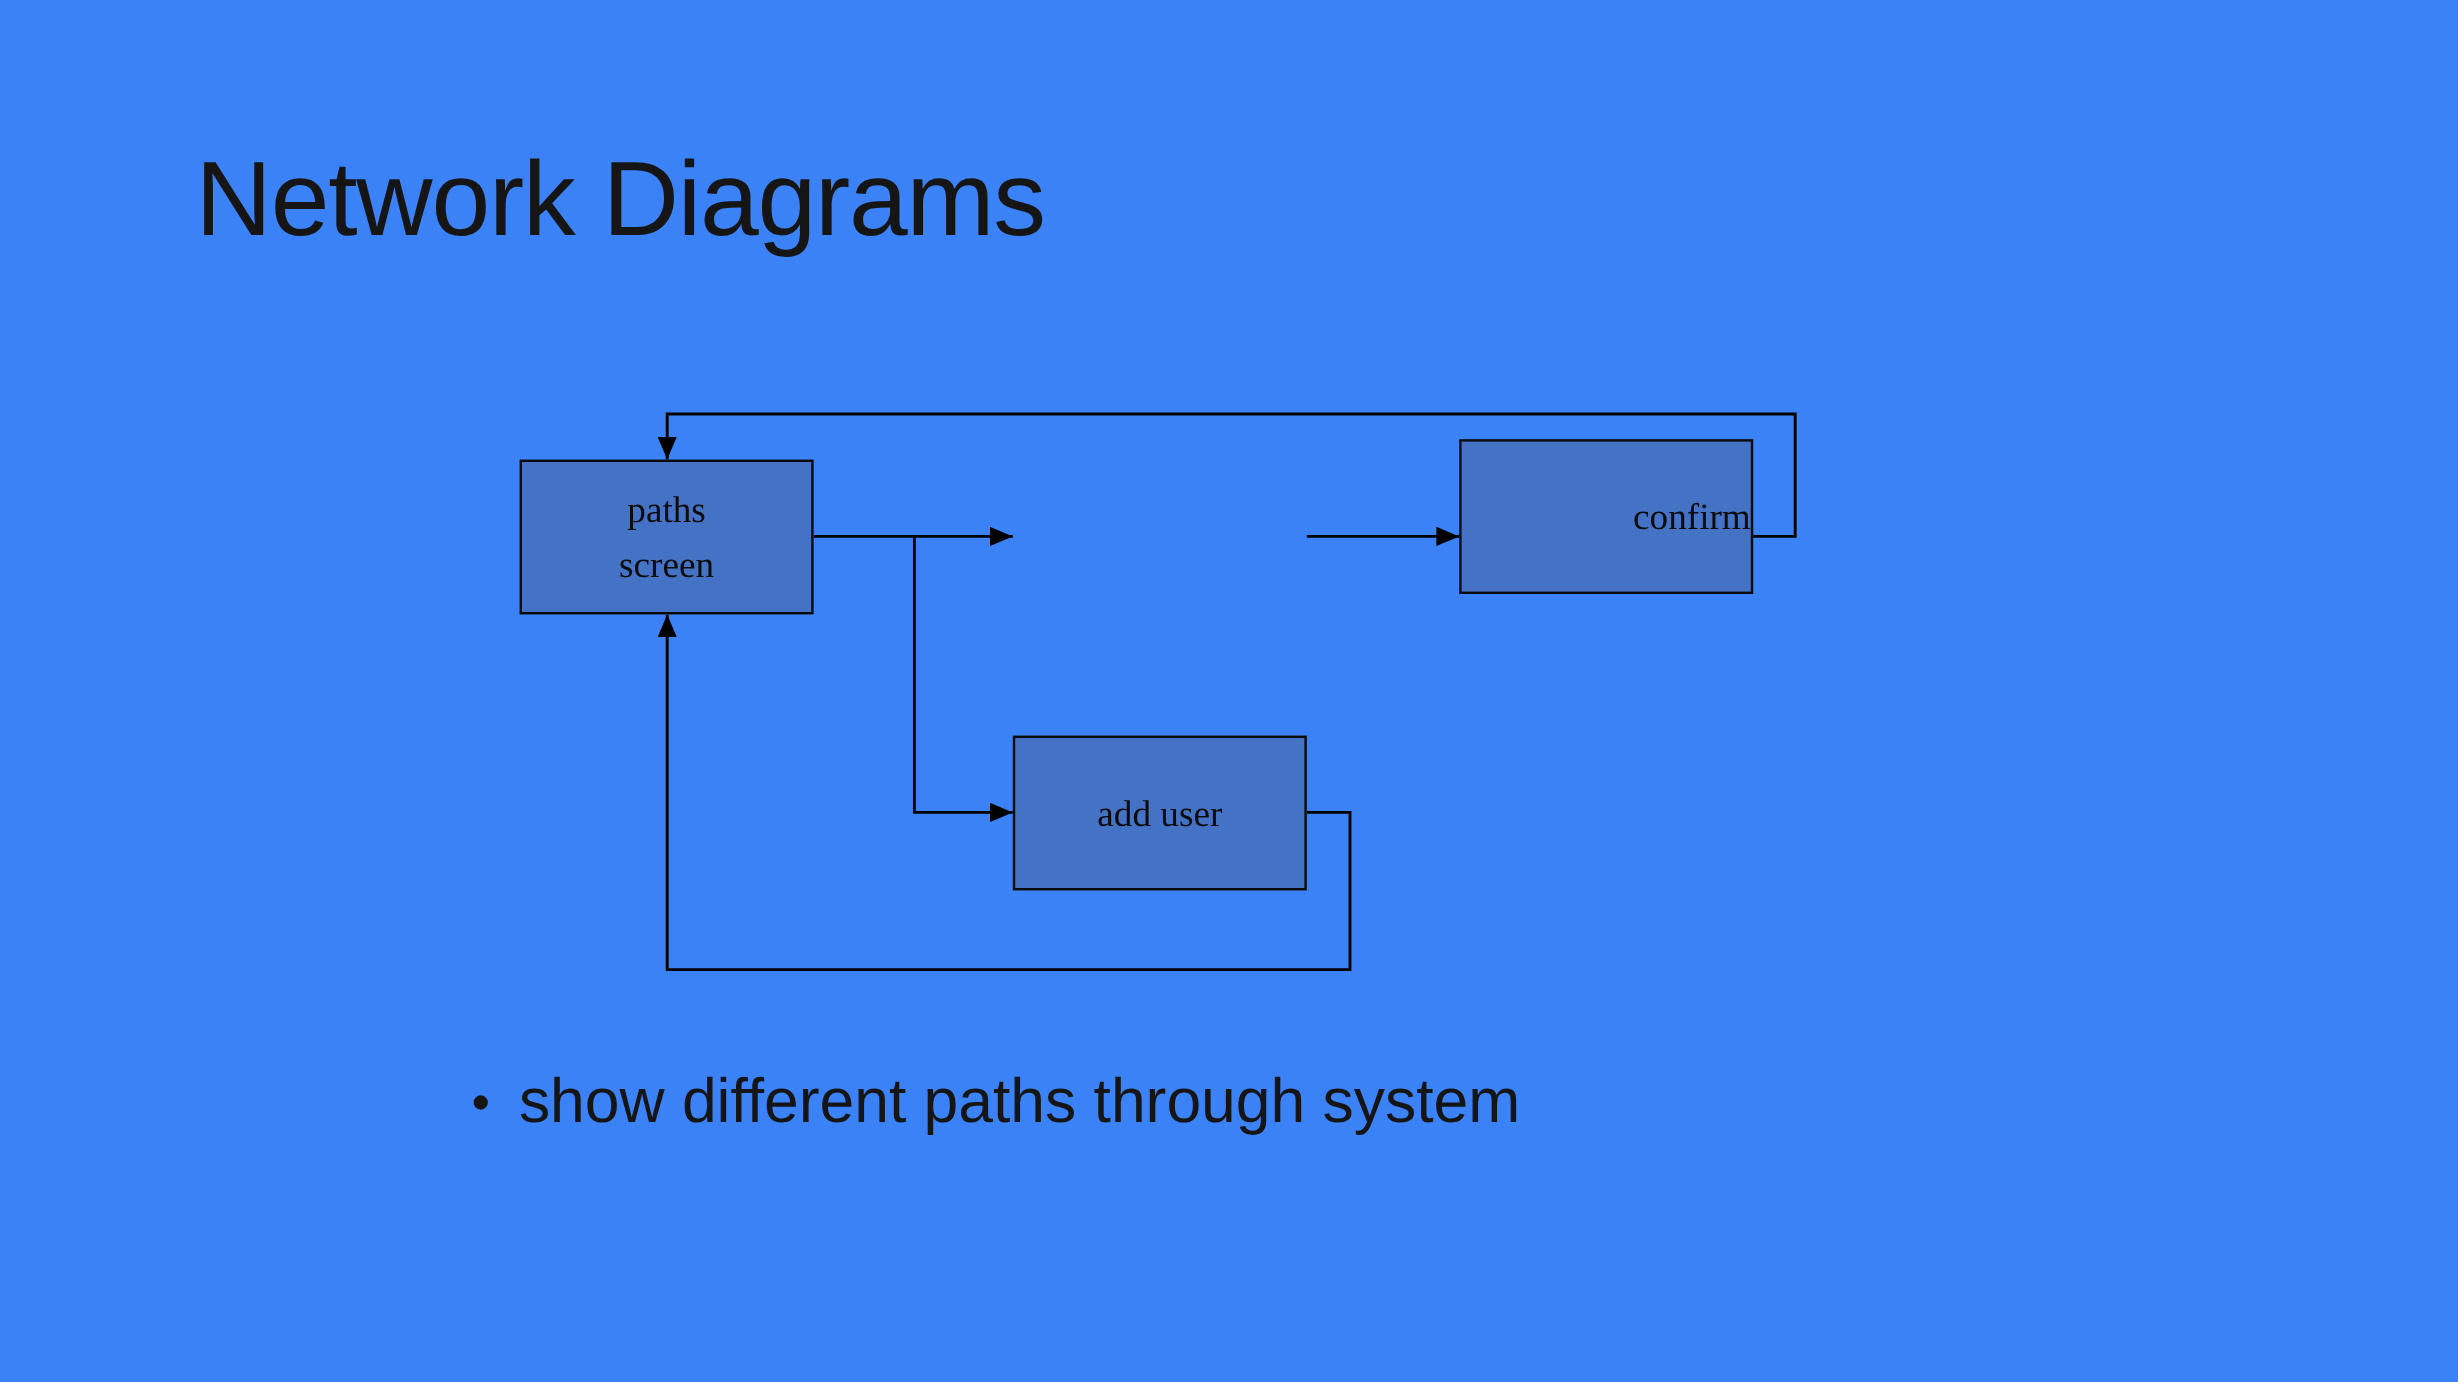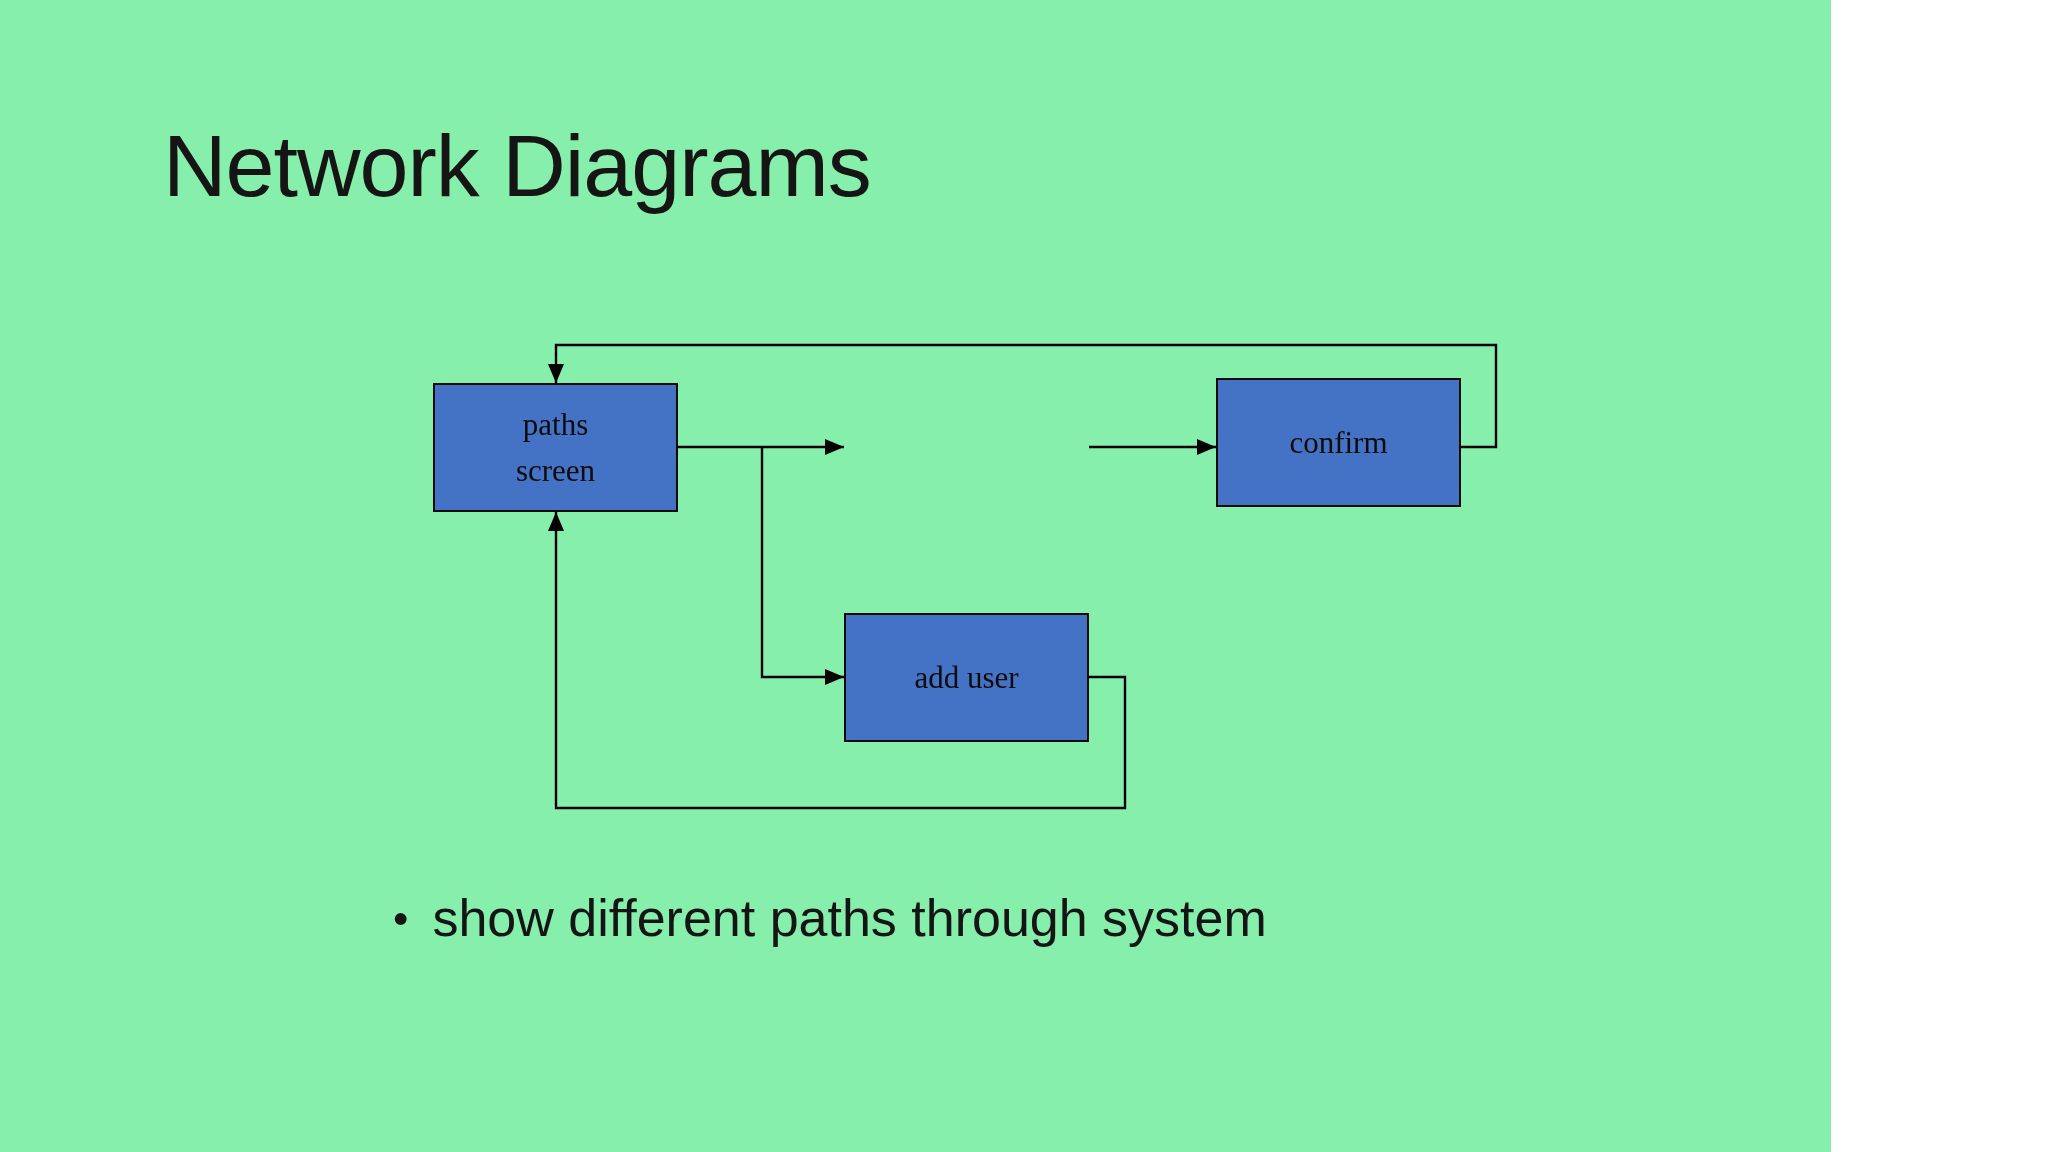--- a/index.html
+++ b/index.html
@@ -8,23 +8,23 @@
     background: #ffffff;
   }
   body {
     width: 2048px;
     height: 1152px;
     overflow: hidden;
     font-family: "Liberation Sans", sans-serif;
   }
   .slide {
     position: relative;
-    width: 1831px;
+    width: 2048px;
     height: 1152px;
-    background: #86efac;
+    background: #3b82f6;
   }
   .slide-title {
     position: absolute;
     left: 163px;
     top: 115px;
     margin: 0;
     font-family: "Liberation Sans", sans-serif;
     font-size: 88px;
     font-weight: 300;
     letter-spacing: -1px;
@@ -53,21 +53,21 @@
   }
   .node-label {
     font-family: "Liberation Serif", serif;
     font-size: 31px;
     line-height: 46px;
     color: #0b0b0b;
     white-space: pre-line;
   }
   .node-main    { left: 433px;  top: 383px; }
   .node-remove  { left: 844px;  top: 383px; }
-  .node-confirm { left: 1216px; top: 378px; }
+  .node-confirm { left: 1216px; top: 366px; justify-content: flex-end; }
   .node-add     { left: 844px;  top: 613px; }
   .bullet-line {
     position: absolute;
     left: 393px;
     top: 888px;
     display: flex;
     align-items: baseline;
     gap: 24px;
     font-family: "Liberation Sans", sans-serif;
     font-size: 52px;

